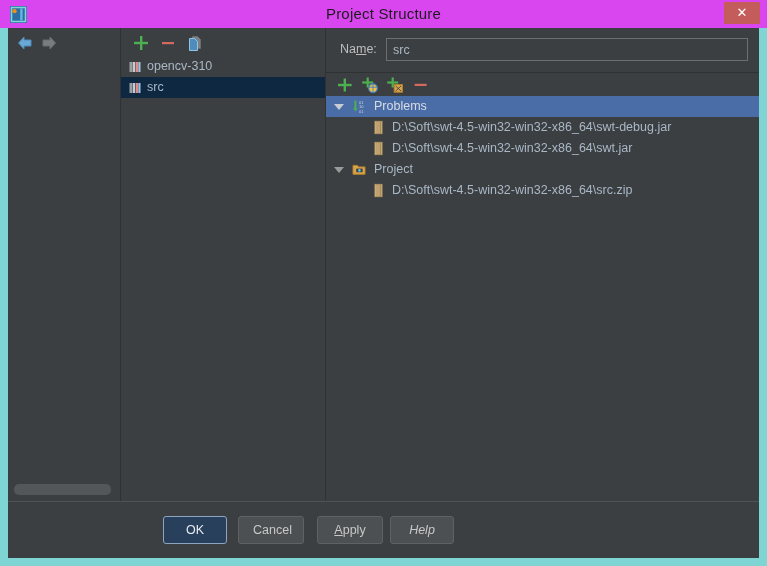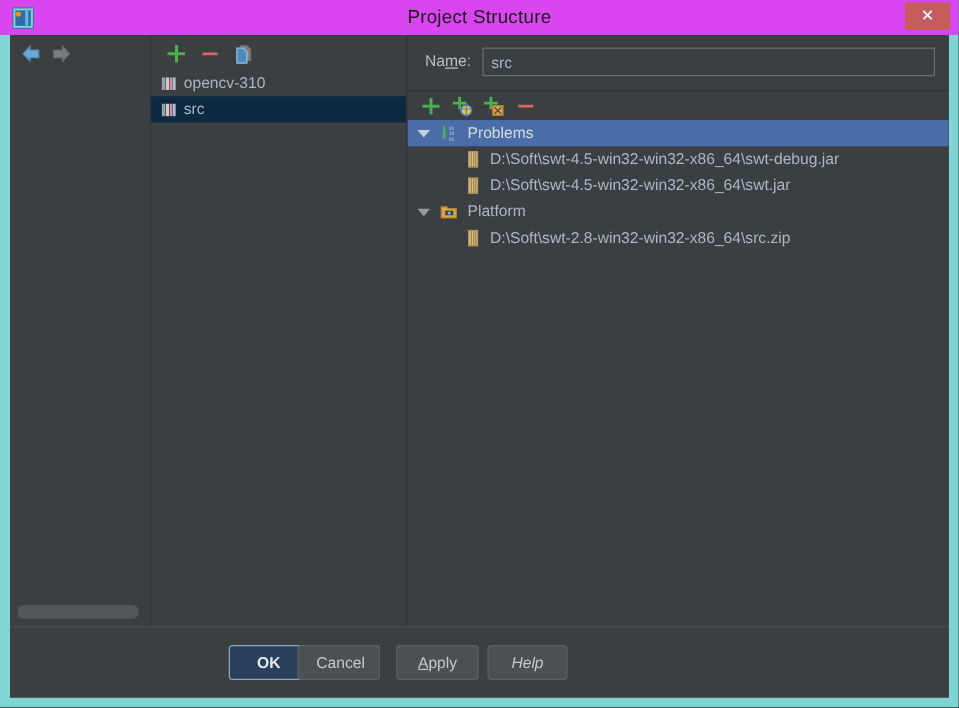--- a/index.html
+++ b/index.html
@@ -283,22 +283,21 @@
     color: #c8c8c8;
     font-family: "Liberation Sans", sans-serif;
     font-size: 12.5px;
     cursor: pointer;
     padding: 0 14px;
   }
   .dlg-btn.default {
     background: #28405c;
     border: 1px solid #8ea4bd;
     color: #e8ecf0;
-    font-weight: bold;
-    margin-left: 20px;
+    font-weight: normal;
   }
   .dlg-btn u { text-decoration: underline; }
   #ok-button { left: 155px; width: 62px; }
   #cancel-button { left: 230px; width: 66px; }
   #apply-button { left: 309px; width: 66px; }
   #help-button { left: 382px; width: 62px; font-style: italic; }
 </style>
 </head>
 <body>
 
@@ -465,31 +464,31 @@
 
         <div class="tree-row level0">
           <span class="twisty"></span>
           <span class="node-icon l0">
             <svg width="15" height="15" viewBox="0 0 15 15">
               <path d="M1 3.4 h4.4 l1.3 1.5 h6.3 v7.4 h-12 z" fill="#d9a44a" stroke="#b5822f" stroke-width="1"></path>
               <rect x="4.2" y="6.6" width="6.4" height="3.6" fill="#3c3f41"></rect>
               <circle cx="7.4" cy="8.4" r="1.3" fill="#5cc0e8"></circle>
             </svg>
           </span>
-          <span>Platform</span>
+          <span>Project</span>
         </div>
 
         <div class="tree-row level1">
           <span class="node-icon l1">
             <svg width="15" height="15" viewBox="0 0 15 15">
               <rect x="4" y="1.4" width="7" height="12.2" fill="#e0bd83" stroke="#b89a68" stroke-width="1"></rect>
               <path d="M6 1.4 v12.2 M8 1.4 v12.2 M9.6 1.4 v12.2" stroke="#8d7850" stroke-width=".8"></path>
             </svg>
           </span>
-          <span>D:\Soft\swt-2.8-win32-win32-x86_64\src.zip</span>
+          <span>D:\Soft\swt-4.5-win32-win32-x86_64\src.zip</span>
         </div>
 
       </div>
     </div>
 
     <div class="btnbar-sep"></div>
     <div class="btnbar">
       <button class="dlg-btn default" id="ok-button">OK</button>
       <button class="dlg-btn" id="cancel-button">Cancel</button>
       <button class="dlg-btn" id="apply-button"><u>A</u><span>pply</span></button>

